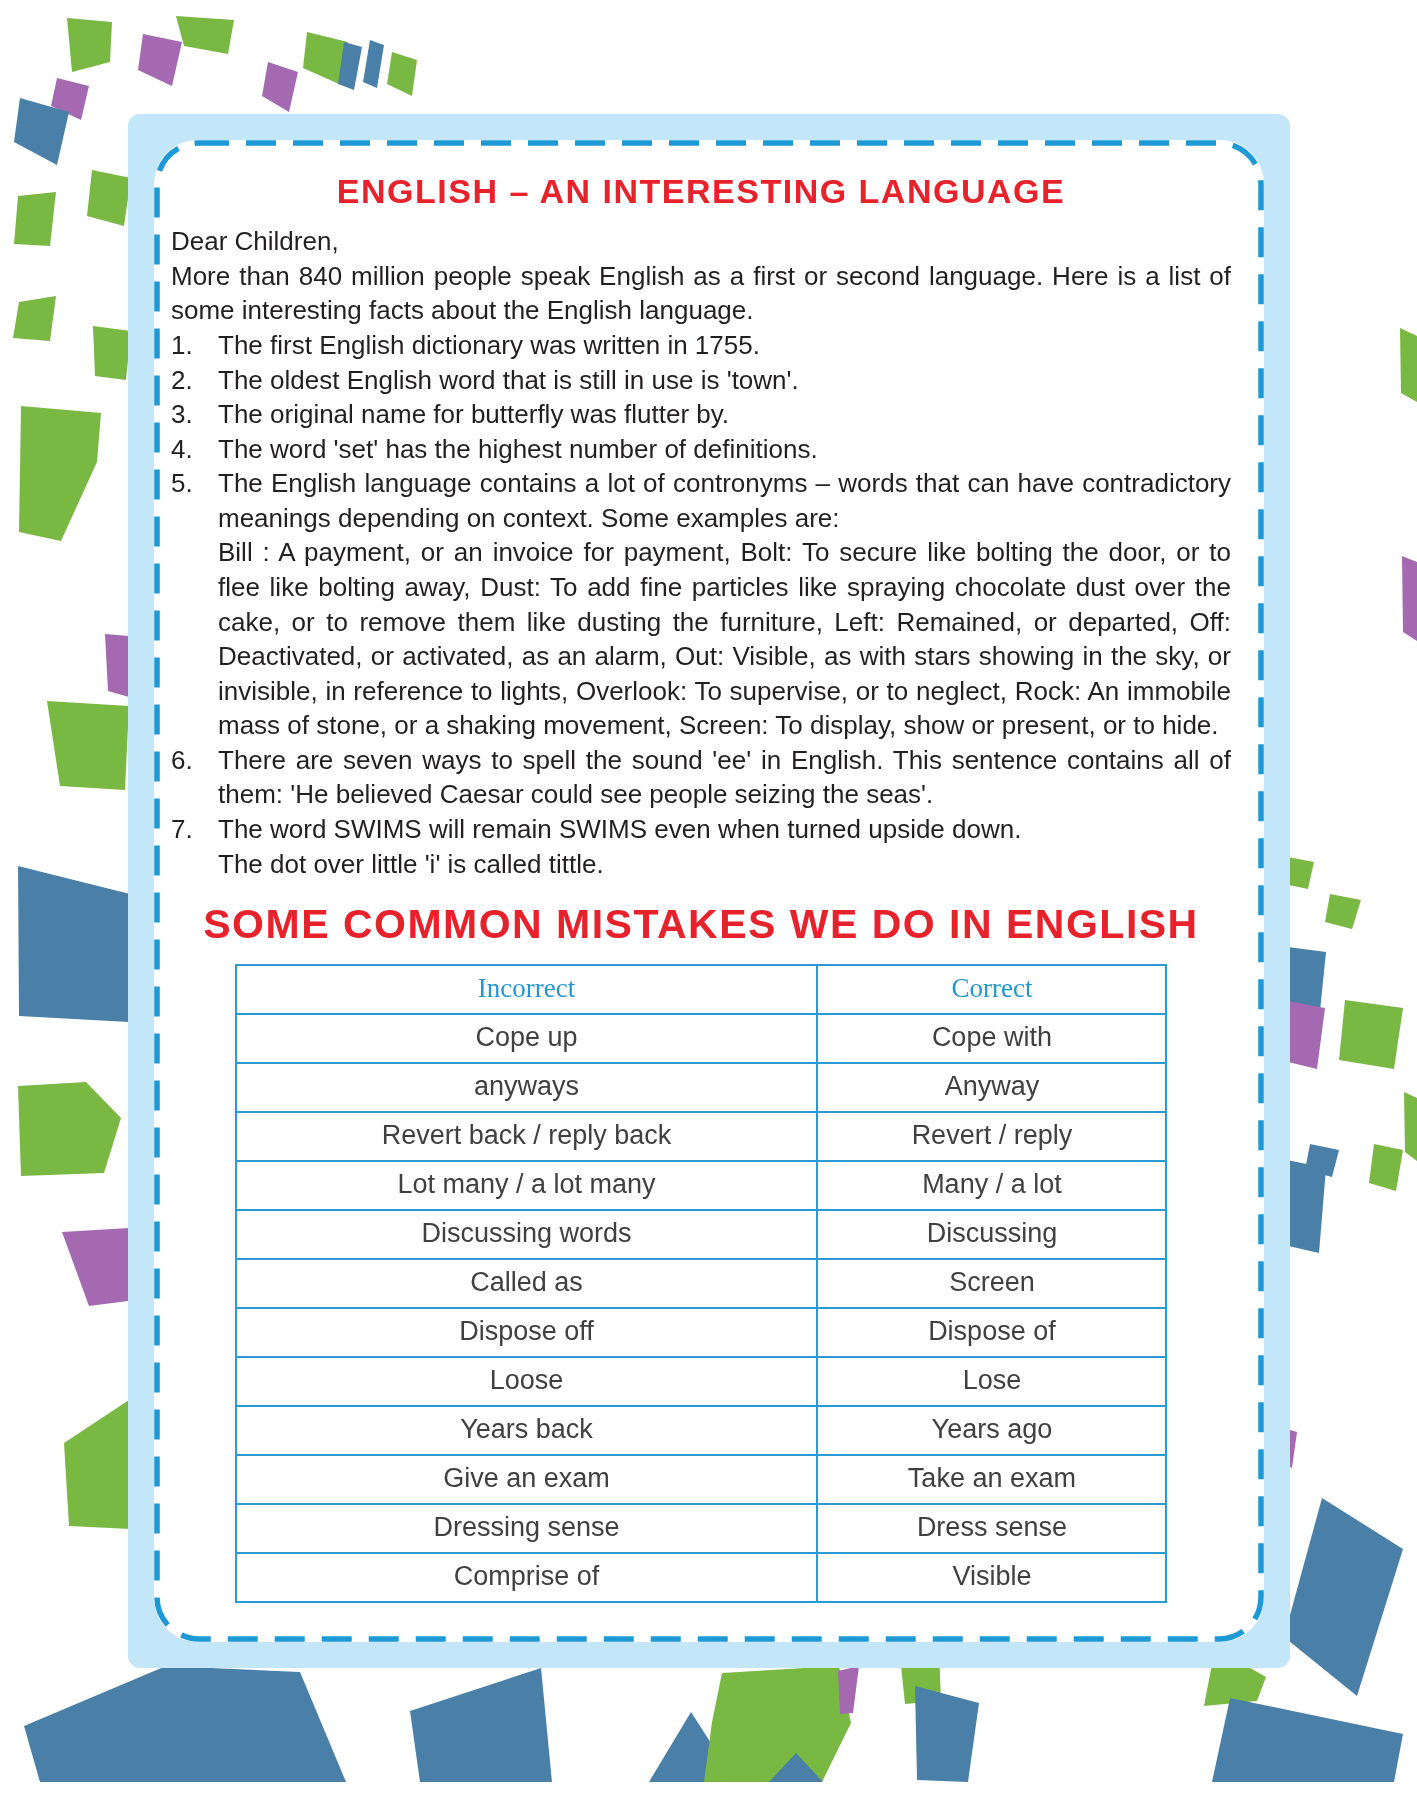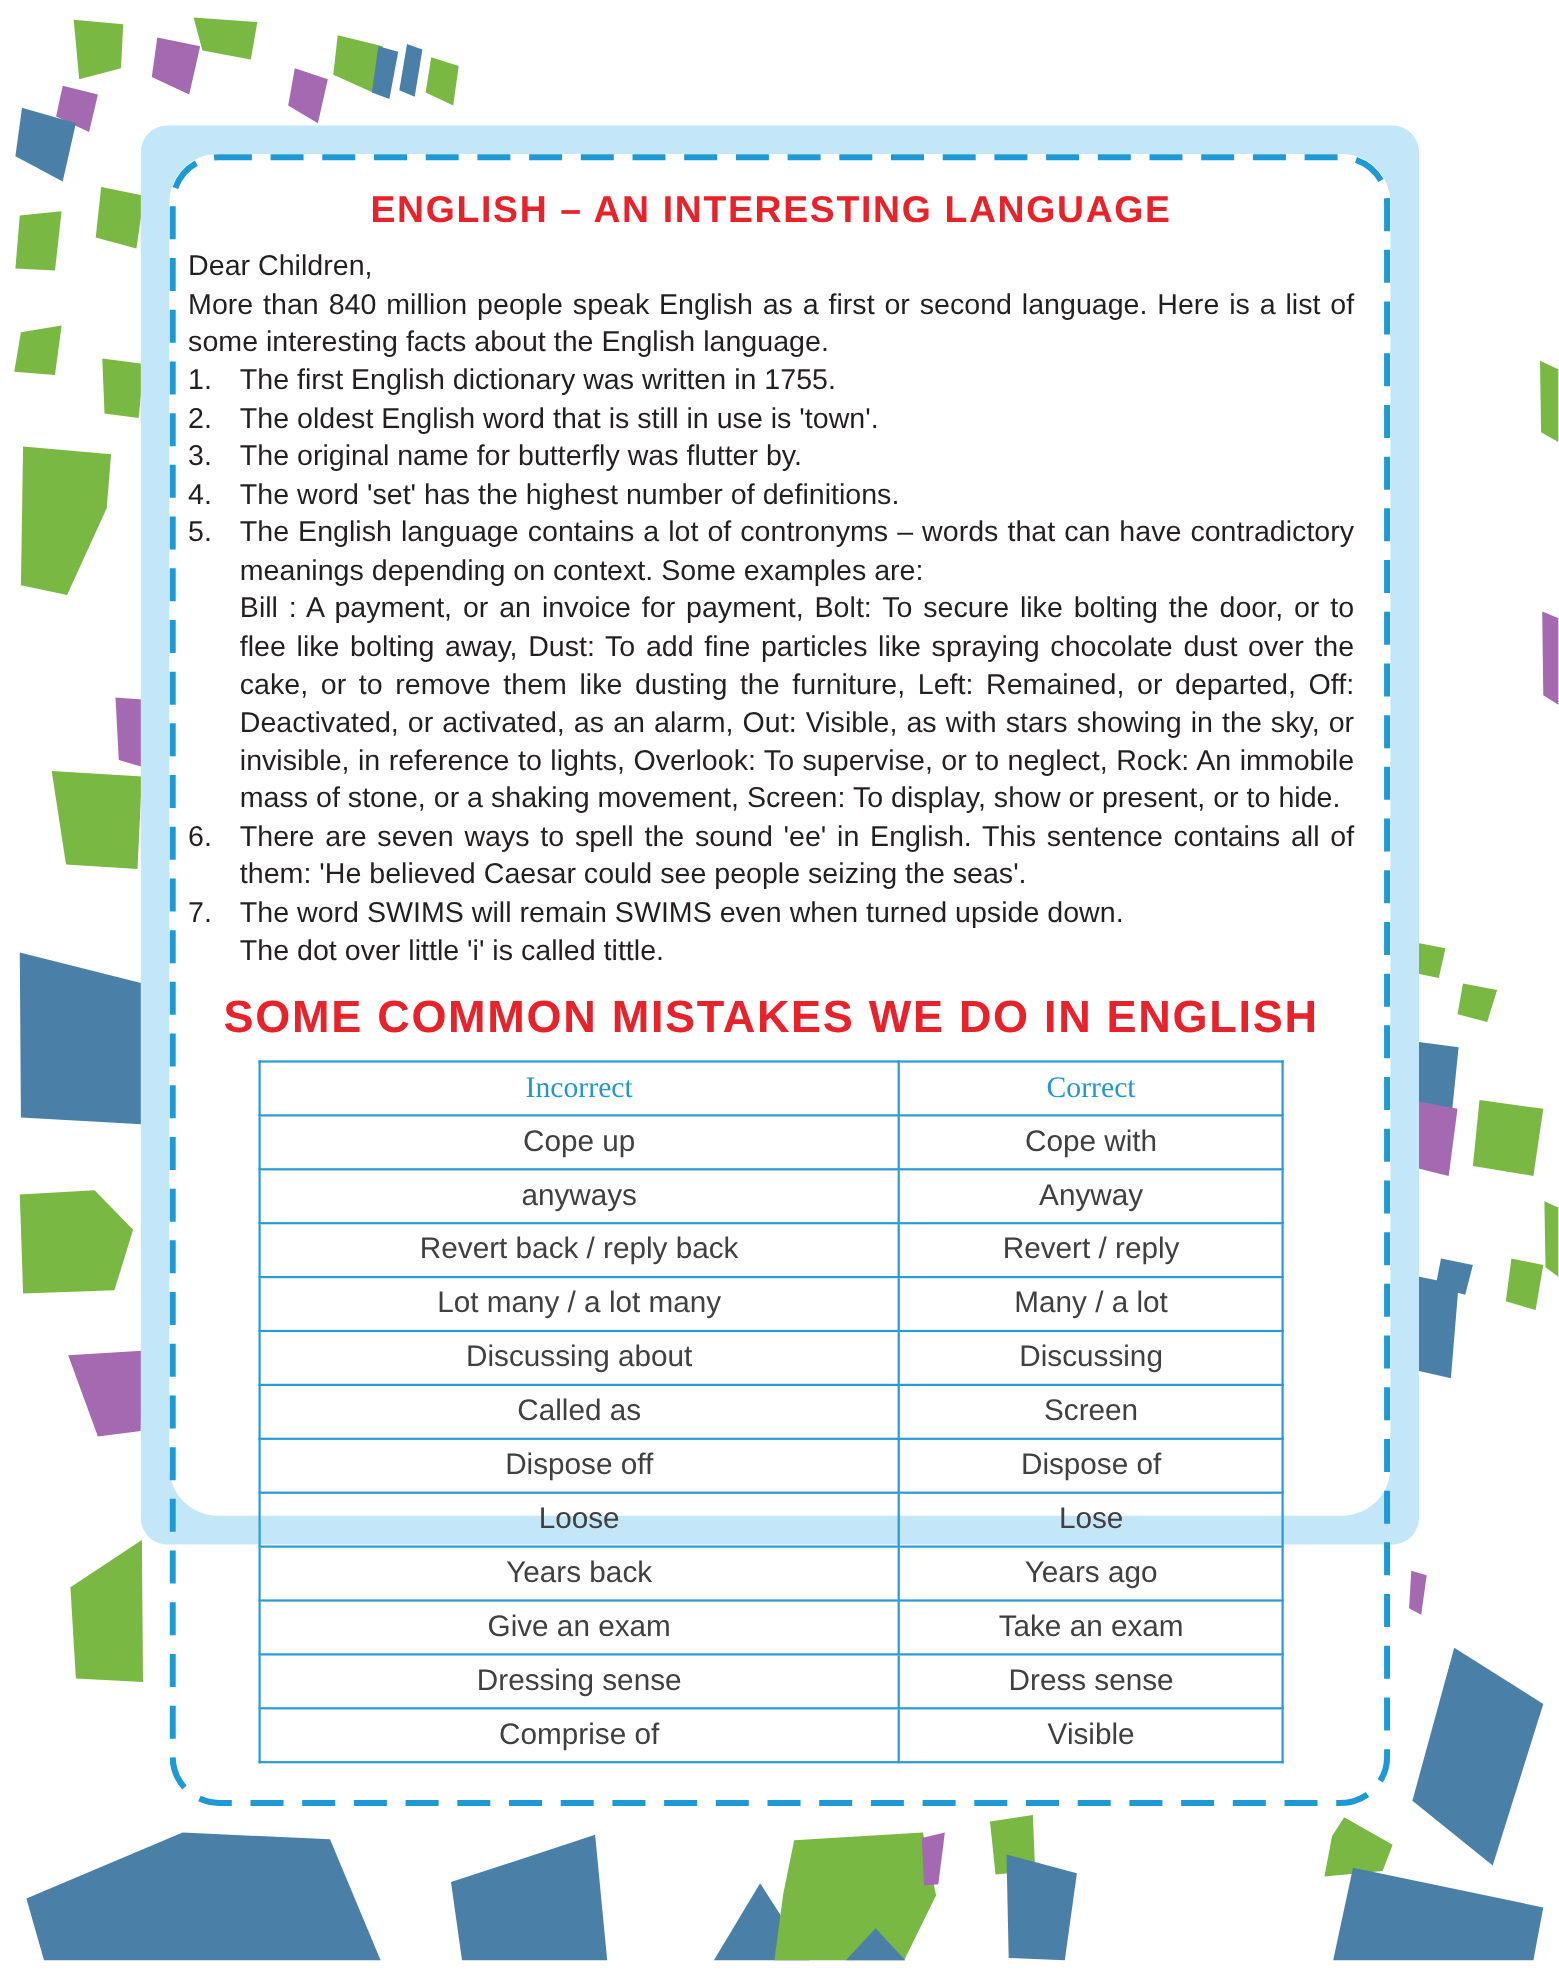--- a/index.html
+++ b/index.html
@@ -4,22 +4,22 @@
 <style>
   html,body { margin:0; padding:0; background:#ffffff; }
   .page {
     position:relative; width:1417px; height:1800px; overflow:hidden;
     background:#ffffff; font-family:"Liberation Sans", sans-serif;
   }
   svg.bg { position:absolute; left:0; top:0; width:1417px; height:1800px; }
   .g { fill:#79b843; } .b { fill:#4a80a7; } .p { fill:#a469b1; }
 
   .card {
-    position:absolute; left:128px; top:114px; width:1162px; height:1290px;
-    background:#c4e6f9; border-radius:24px;
+    position:absolute; left:128px; top:114px; width:1162px; height:1554px;
+    background:#c4e6f9; border-radius:12px;
   }
   .card-white {
     position:absolute; left:26px; top:26px; right:26px; bottom:26px;
     background:#ffffff; border-radius:44px;
   }
   svg.dash { position:absolute; left:26px; top:26px; width:1110px; height:1502px; }
 
   .content {
     position:absolute; left:33px; top:33px; right:33px; bottom:33px;
     padding:10px 26px 0 10px;
@@ -185,21 +185,21 @@
             </tr>
             <tr>
               <td>Revert back / reply back</td>
               <td>Revert / reply</td>
             </tr>
             <tr>
               <td>Lot many / a lot many</td>
               <td>Many / a lot</td>
             </tr>
             <tr>
-              <td>Discussing about</td>
+              <td>Discussing words</td>
               <td>Discussing</td>
             </tr>
             <tr>
               <td>Called as</td>
               <td>Screen</td>
             </tr>
             <tr>
               <td>Dispose off</td>
               <td>Dispose of</td>
             </tr>

